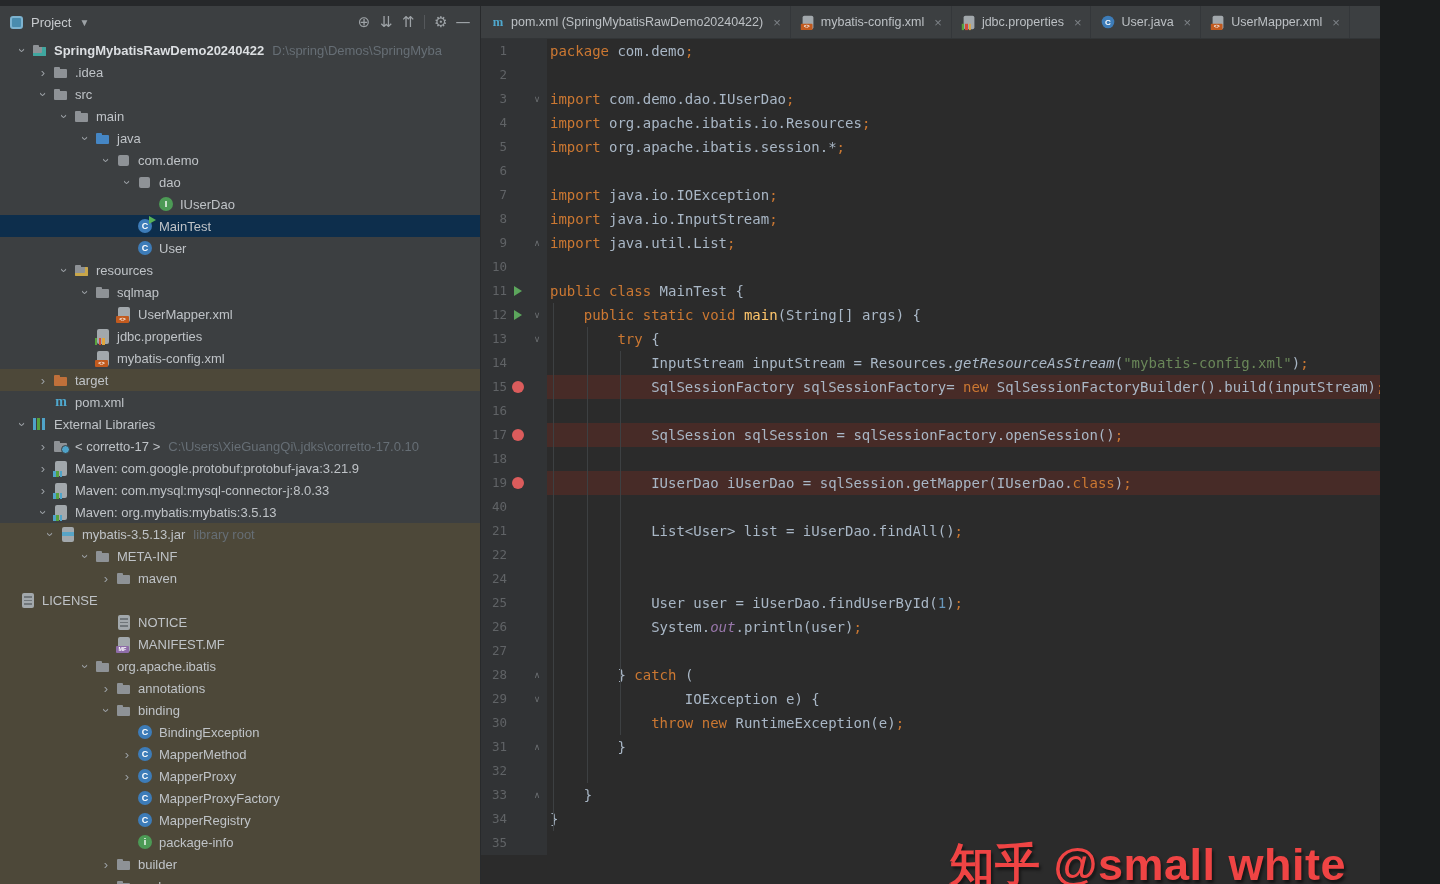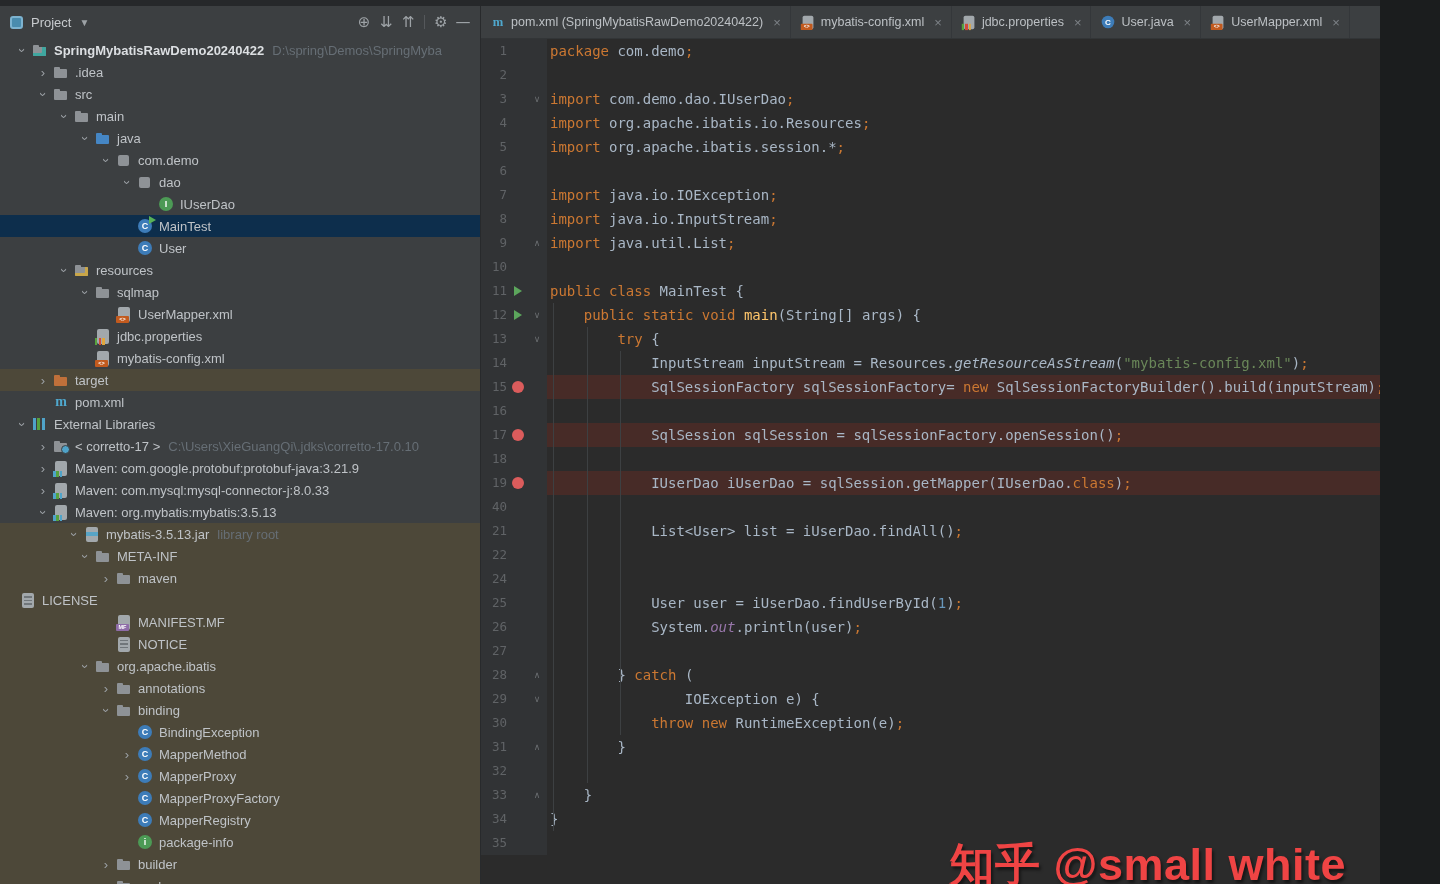--- a/index.html
+++ b/index.html
@@ -247,21 +247,21 @@
         </div>
         <div class="trow" style="padding-left:33px">
           <span class="chev open">›</span>
           <span class="ic">
             <span class="file">
               <i class="lbars"></i>
             </span>
           </span>
           <span class="lbl">Maven: org.mybatis:mybatis:3.5.13</span>
         </div>
-        <div class="trow olive" style="padding-left:64px">
+        <div class="trow olive" style="padding-left:40px">
           <span class="chev open">›</span>
           <span class="ic">
             <span class="file">
               <i class="jband"></i>
             </span>
           </span>
           <span class="lbl">mybatis-3.5.13.jar</span>
           <span class="ext">library root</span>
         </div>
         <div class="trow olive" style="padding-left:75px">
@@ -280,33 +280,33 @@
             <span class="file">
               <i class="tlines"></i>
             </span>
           </span>
           <span class="lbl">LICENSE</span>
         </div>
         <div class="trow olive" style="padding-left:96px">
           <span class="chev"></span>
           <span class="ic">
             <span class="file">
+              <i class="tlines"></i>
+            </span>
+          </span>
+          <span class="lbl">NOTICE</span>
+        </div>
+        <div class="trow olive" style="padding-left:96px">
+          <span class="chev"></span>
+          <span class="ic">
+            <span class="file">
               <i class="band bmf">MF</i>
             </span>
           </span>
           <span class="lbl">MANIFEST.MF</span>
-        </div>
-        <div class="trow olive" style="padding-left:96px">
-          <span class="chev"></span>
-          <span class="ic">
-            <span class="file">
-              <i class="tlines"></i>
-            </span>
-          </span>
-          <span class="lbl">NOTICE</span>
         </div>
         <div class="trow olive" style="padding-left:75px">
           <span class="chev open">›</span>
           <span class="ic fold"></span>
           <span class="lbl">org.apache.ibatis</span>
         </div>
         <div class="trow olive" style="padding-left:96px">
           <span class="chev">›</span>
           <span class="ic fold"></span>
           <span class="lbl">annotations</span>

